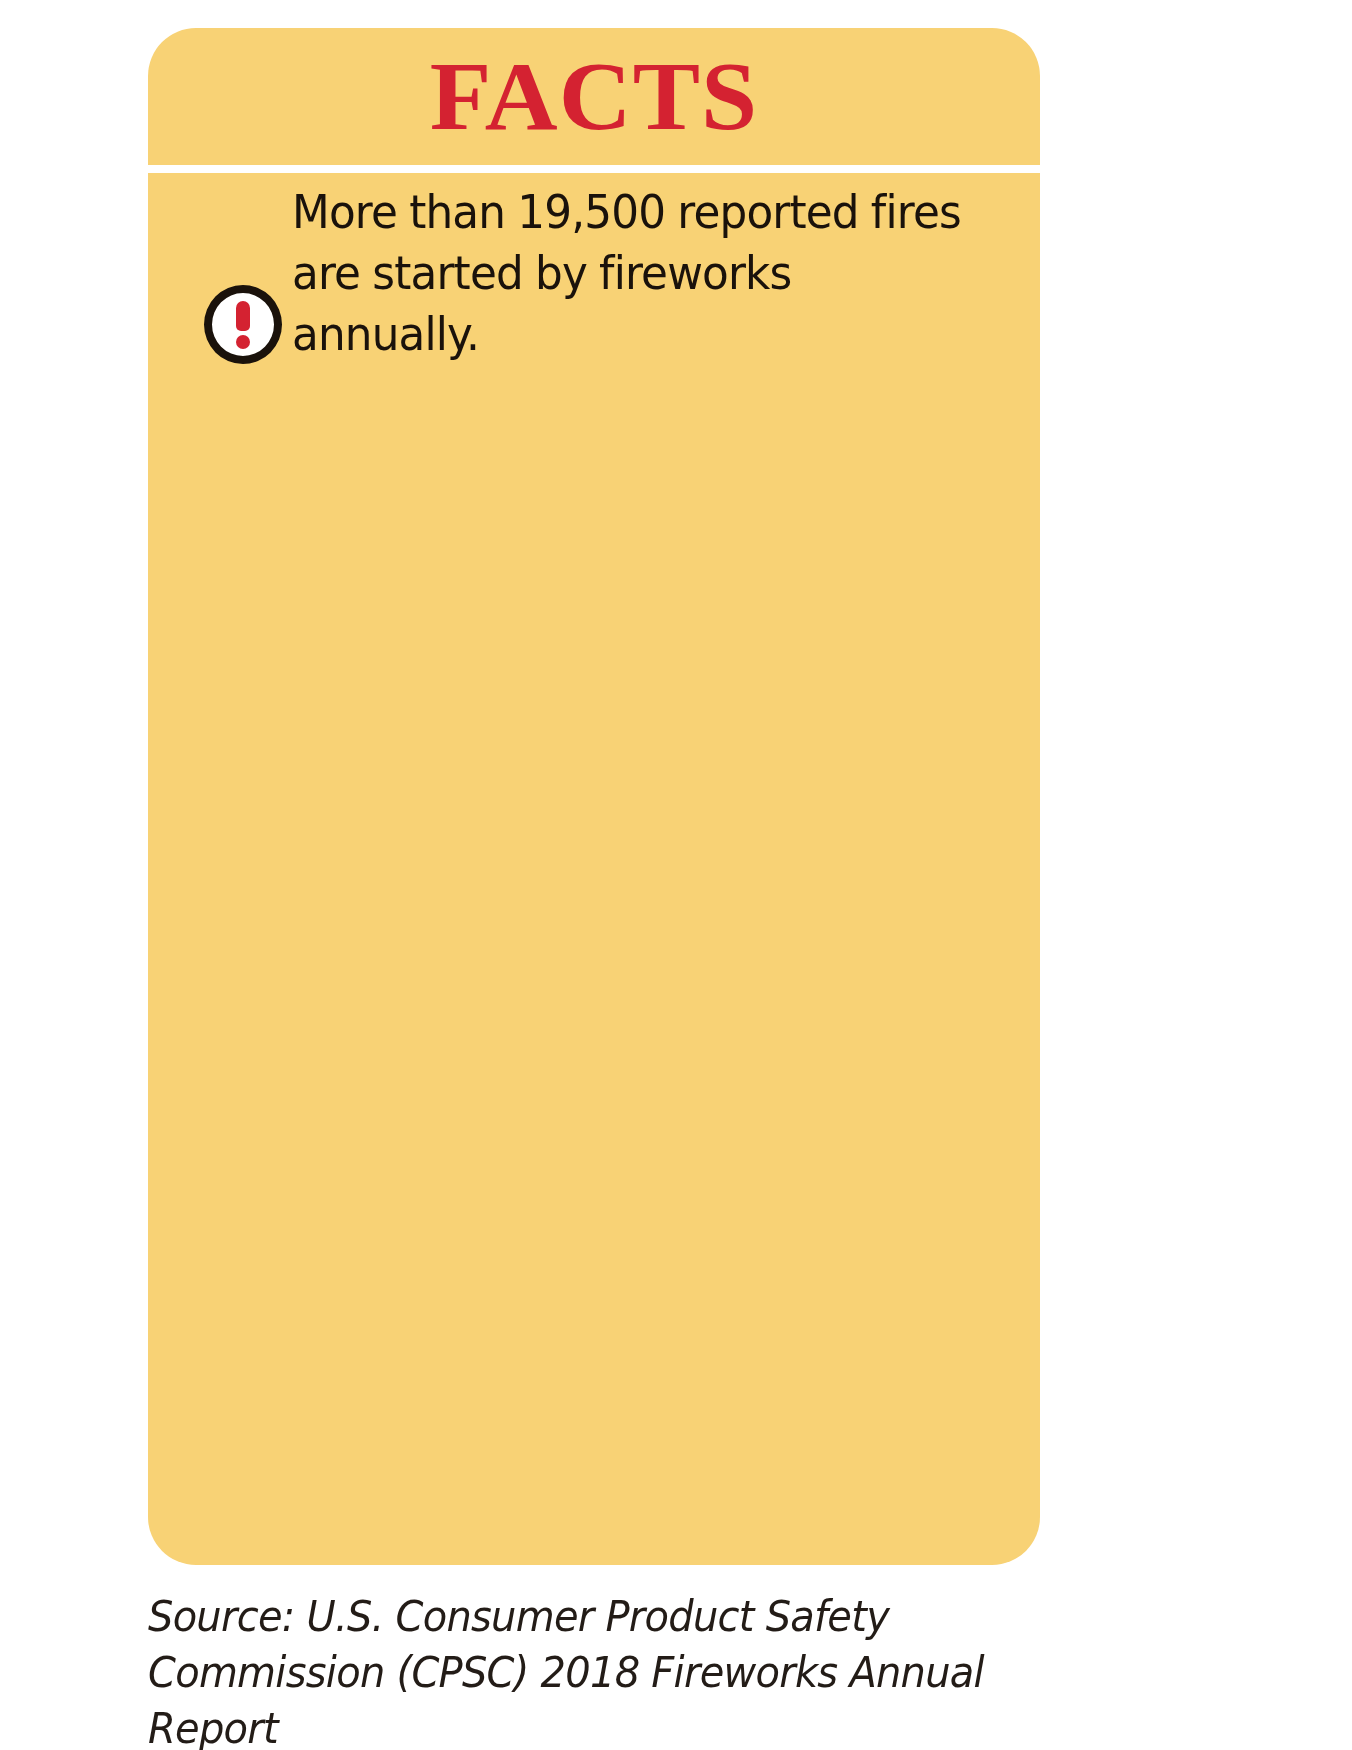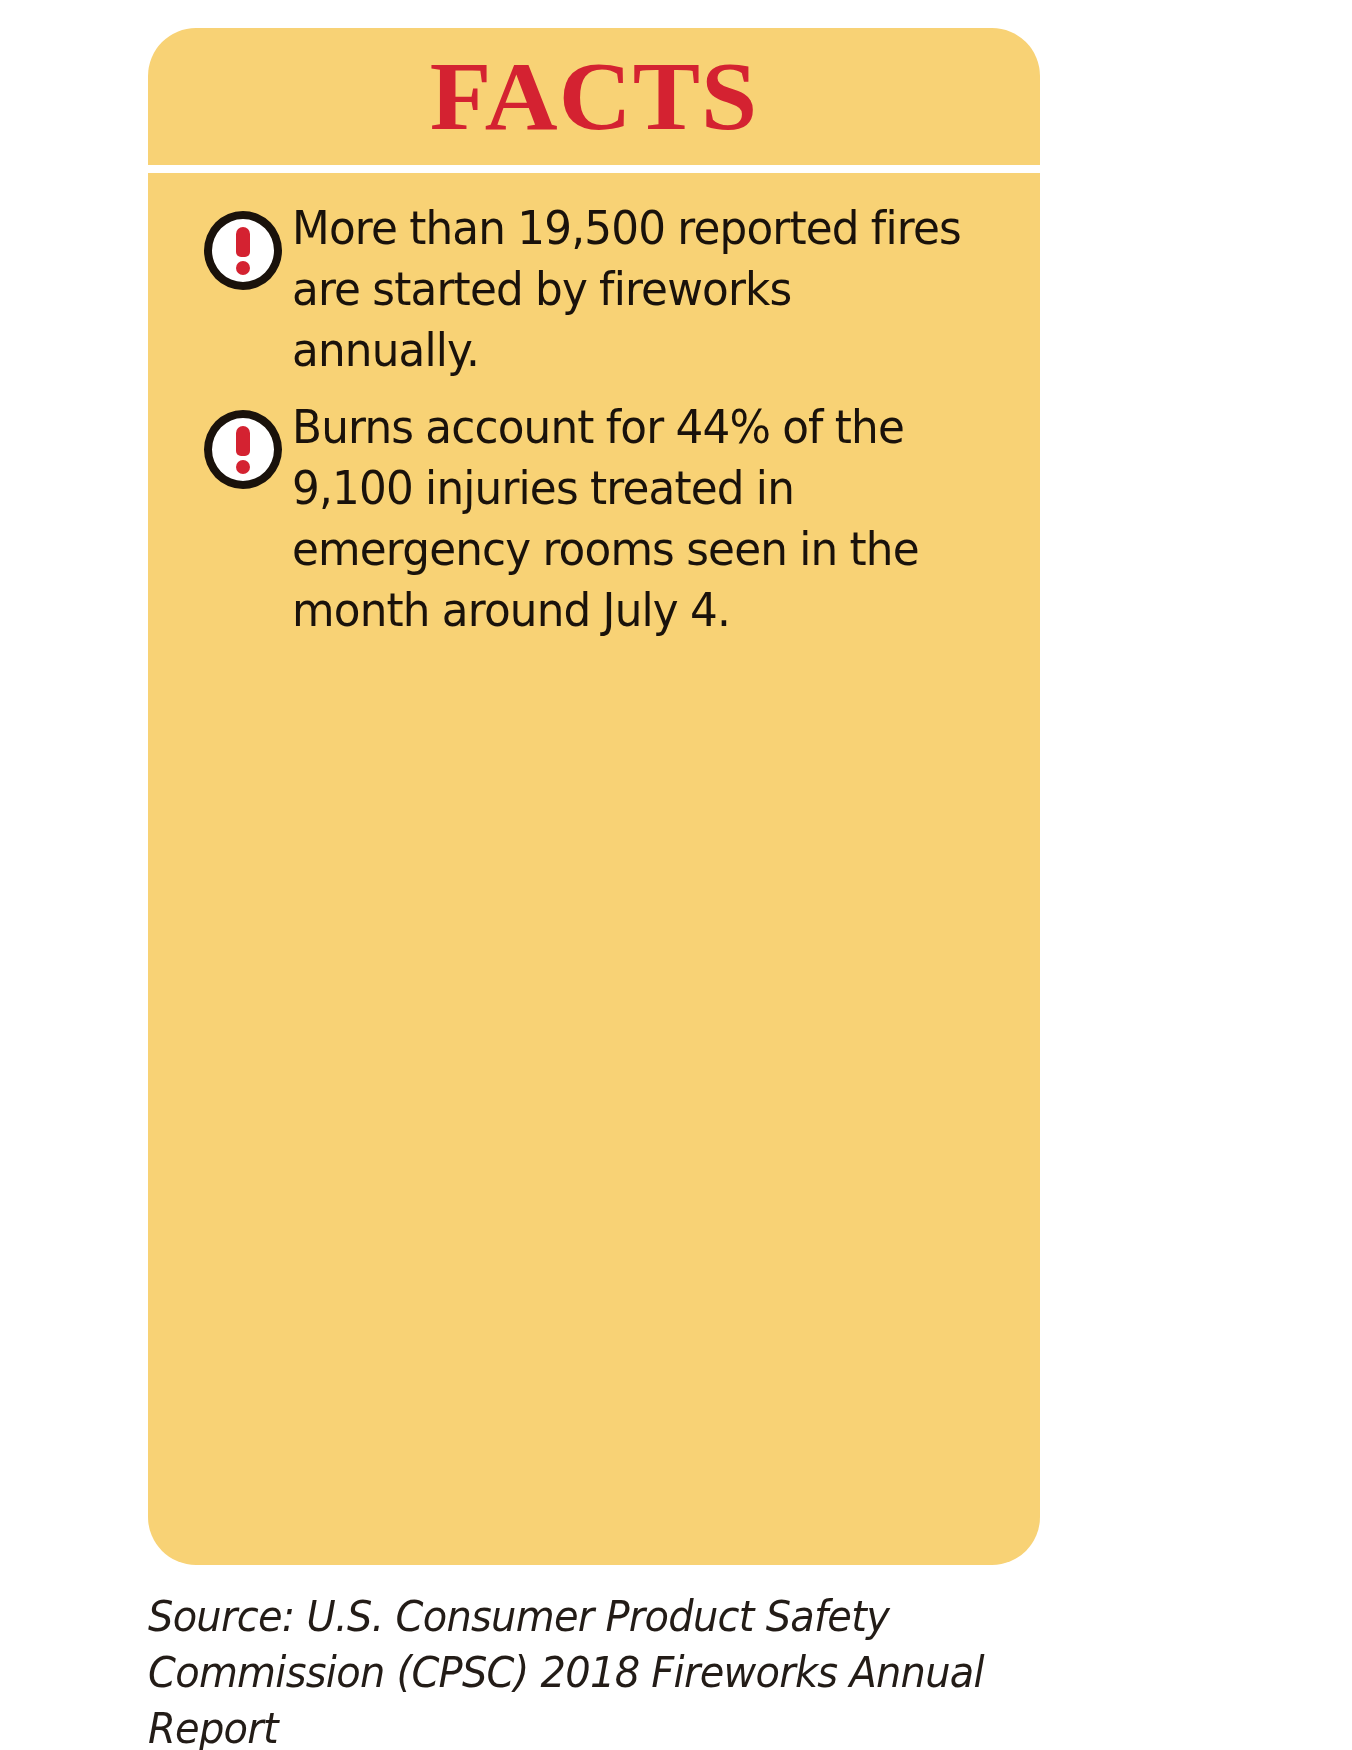--- a/index.html
+++ b/index.html
@@ -68,22 +68,22 @@
     position: absolute;
     left: 0;
     top: 153px;
     width: 892px;
     padding: 0 18px 0 56px;
     box-sizing: border-box;
   }
 
   .fact-item {
     display: flex;
-    align-items: flex-start;
-    margin: 16px 0 0 0;
+    align-items: flex-end;
+    margin: 0 0 0 0;
   }
 
   .bullet-icon {
     flex: 0 0 auto;
     width: 78px;
     height: 79px;
     margin-top: 14px;
     margin-right: 10px;
     position: relative;
   }
@@ -165,28 +165,20 @@
 
       <div class="fact-item">
         <span class="bullet-icon">
           <span class="ring"></span>
             <span class="bang-stem"></span>
             <span class="bang-dot"></span>
         </span>
         <span class="fact-text">More than 19,500 reported fires are started by fireworks annually.</span>
       </div>
 
-      <div class="fact-item">
-        <span class="bullet-icon">
-          <span class="ring"></span>
-            <span class="bang-stem"></span>
-            <span class="bang-dot"></span>
-        </span>
-        <span class="fact-text">Burns account for 44% of the 9,100 injuries treated in emergency rooms seen in the month around July 4.</span>
-      </div>
 
 
 
 
     </div>
   </div>
 
   <div class="source-note">Source: U.S. Consumer Product Safety Commission (CPSC) 2018 Fireworks Annual Report</div>
 
 </div>

